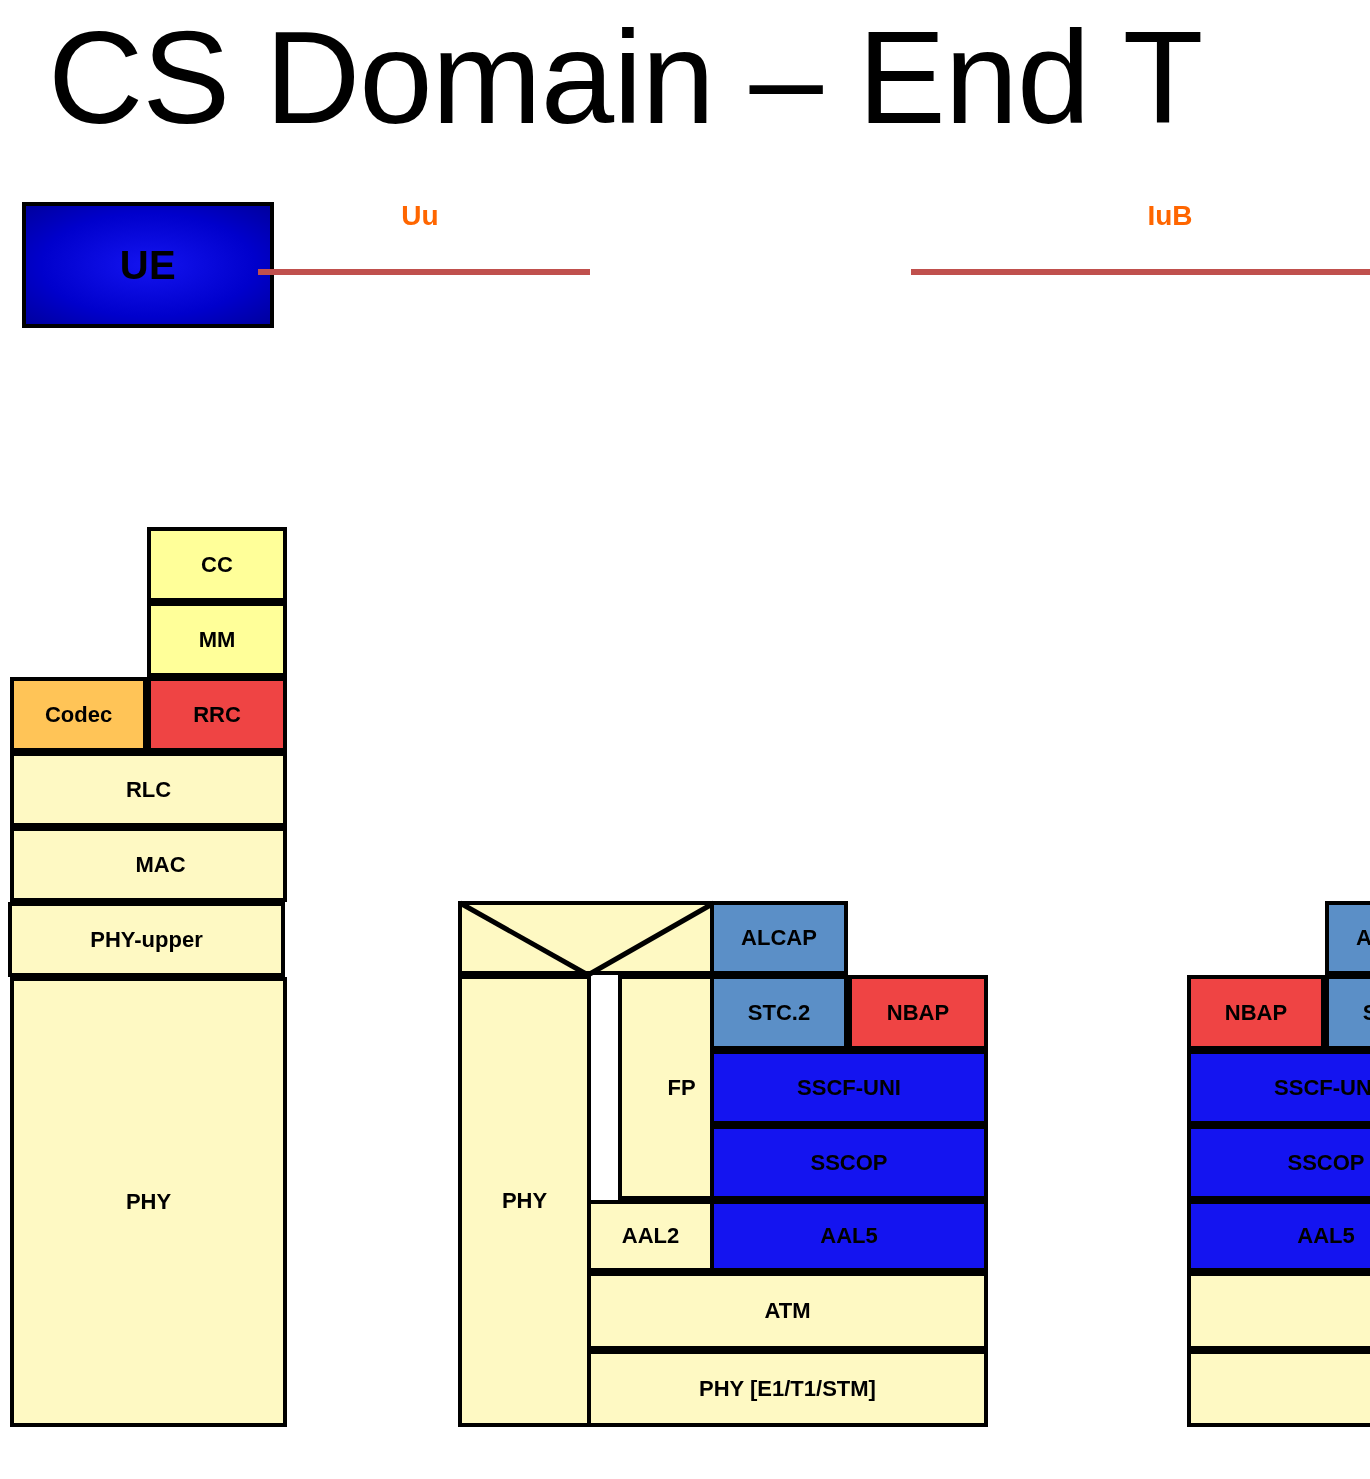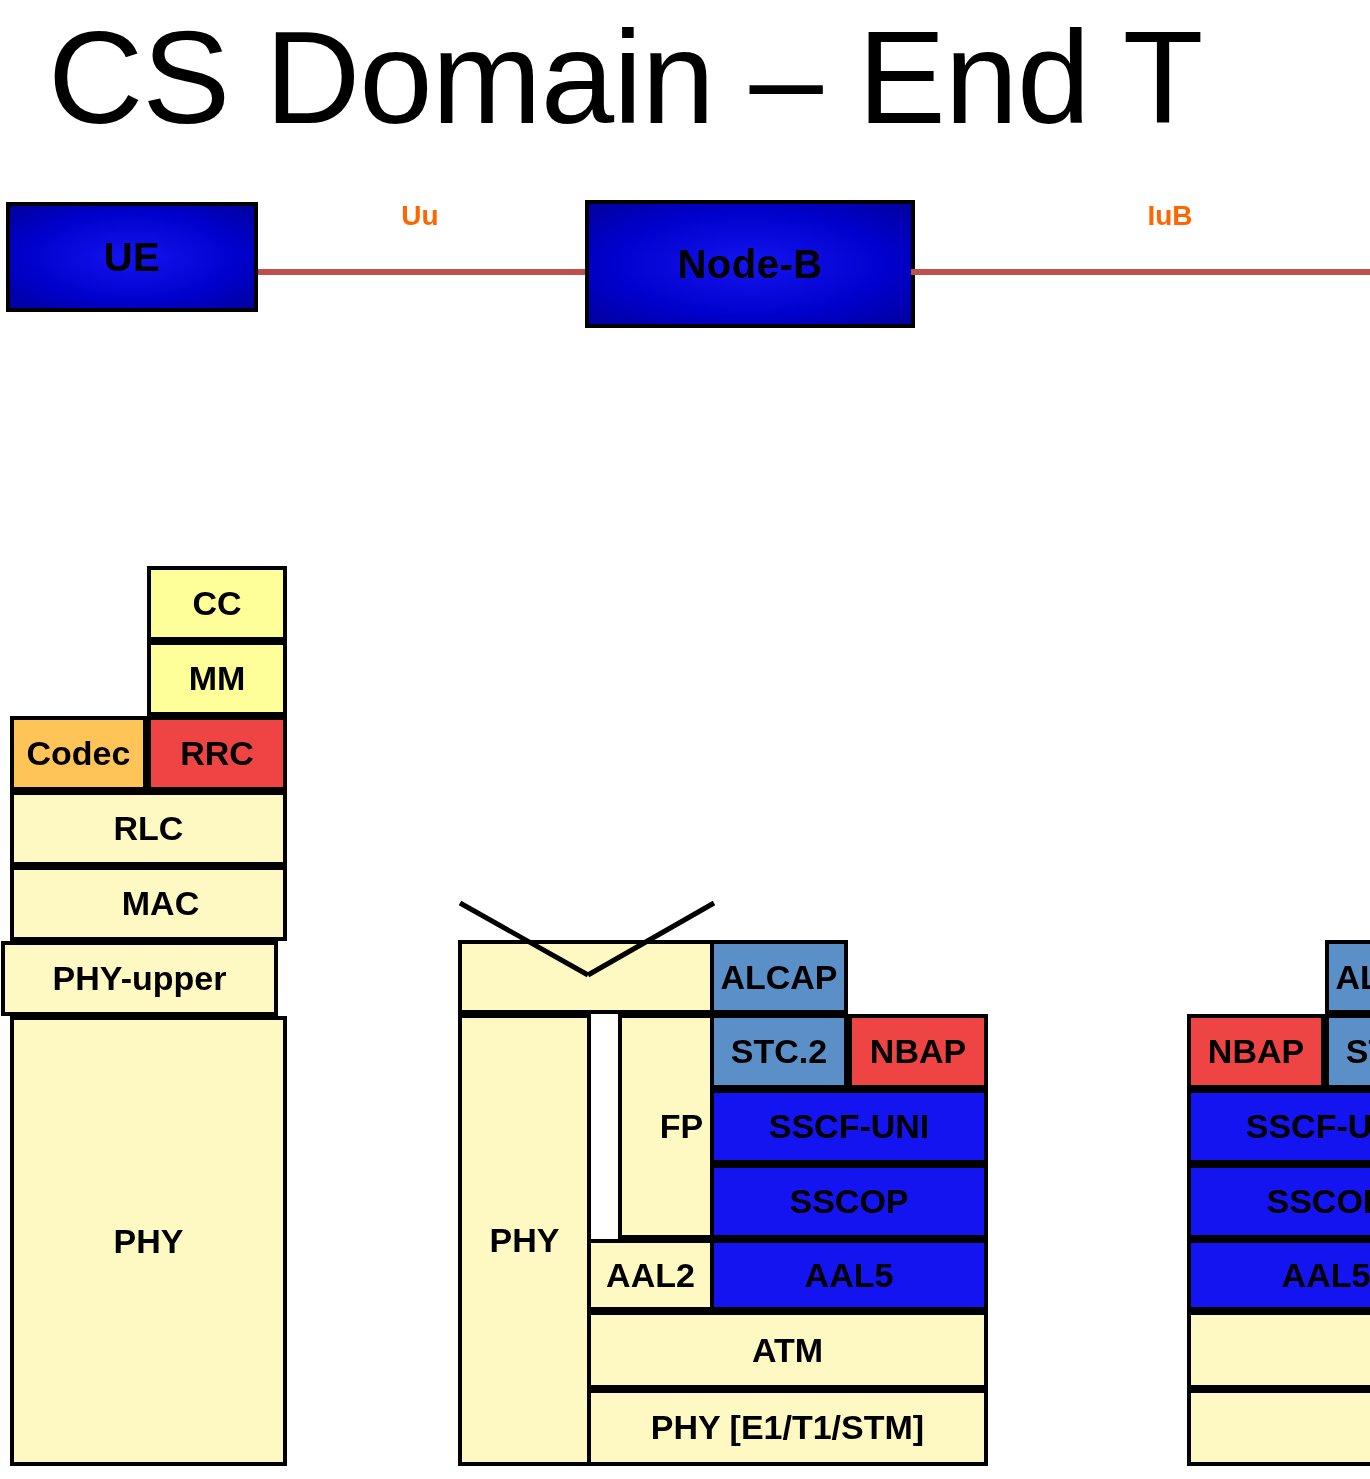--- a/index.html
+++ b/index.html
@@ -36,21 +36,21 @@
     border: 4px solid #000000;
     background: radial-gradient(ellipse at 50% 50%, #1414f0 0%, #0000cc 62%, #00009e 100%);
     color: #000000;
     font-size: 40px;
     font-weight: bold;
     display: flex;
     align-items: center;
     justify-content: center;
     letter-spacing: 0.5px;
   }
-  #node-ue   { left: 6px;  top: 202px; width: 252px; height: 110px; }
+  #node-ue   { left: 22px;  top: 202px; width: 252px; height: 126px; }
   #node-nodeb{ left: 585px; top: 200px; width: 330px; height: 128px; }
 
   .link-line {
     position: absolute;
     height: 6px;
     background: #c0504d;
   }
   #link-uu  { left: 258px; top: 269px; width: 332px; }
   #link-iub { left: 911px; top: 269px; width: 459px; }
 
@@ -64,29 +64,28 @@
   #label-uu  { left: 330px;  top: 200px; width: 180px; }
   #label-iub { left: 1080px; top: 200px; width: 180px; }
 
   
   .cell {
     position: absolute;
     box-sizing: border-box;
     border: 4px solid #000000;
     background: #ffffff;
     color: #000000;
-    font-size: 34px;
+    font-size: 22px;
     font-weight: bold;
     display: flex;
     align-items: center;
     justify-content: center;
     text-align: right;
     overflow: hidden;
     white-space: nowrap;
-    margin-top: 39px;
   }
   .c-yellow { background: #ffff99; }
   .c-lorange{ background: #ffc457; }
   .c-orange { background: #ef4444; }
   .c-steel  { background: #5b8fc7; }
   .c-blue   { background: #1414f0; }
   .c-white  { background: #fef9c3; }
 
   .vconn {
     position: absolute;
@@ -99,32 +98,31 @@
 
 <div id="canvas">
 
   <div id="slide-title">CS Domain – End T</div>
 
   <div class="node-box" id="node-ue">UE</div>
 
   <div class="link-line" id="link-uu"></div>
   <div class="link-label" id="label-uu">Uu</div>
 
-  <div class="node-box" id="node-nodeb">Node-B</div>
 
   <div class="link-line" id="link-iub"></div>
   <div class="link-label" id="label-iub">IuB</div>
 
   <div class="cell c-yellow" style="left:147px; top:527px;  width:140px; height:75px;">CC</div>
   <div class="cell c-yellow" style="left:147px; top:602px;  width:140px; height:75px;">MM</div>
   <div class="cell c-lorange" style="left:10px;  top:677px;  width:137px; height:75px;">Codec</div>
   <div class="cell c-orange" style="left:147px; top:677px;  width:140px; height:75px;">RRC</div>
   <div class="cell c-white" style="left:10px;  top:752px;  width:277px; height:75px;">RLC</div>
   <div class="cell c-white" style="left:10px;  top:827px;  width:277px; height:75px;padding-left:24px;">MAC</div>
-  <div class="cell c-white" style="left:1px;  top:902px;  width:277px; height:75px;">PHY-upper</div>
+  <div class="cell c-white" style="left:8px;  top:902px;  width:277px; height:75px;">PHY-upper</div>
   <div class="cell c-white" style="left:10px;  top:977px;  width:277px; height:450px;">PHY</div>
 
   <div class="cell c-white" style="left:458px; top:975px; width:133px; height:452px;">PHY</div>
 
   <div class="cell c-white" style="left:458px; top:901px; width:256px; height:74px;"></div>
   <svg class="vconn" style="left:458px; top:901px;" width="258" height="76">
     <line x1="2" y1="2" x2="130" y2="74" stroke="#000000" stroke-width="5"></line>
     <line x1="256" y1="2" x2="130" y2="74" stroke="#000000" stroke-width="5"></line>
   </svg>
 

